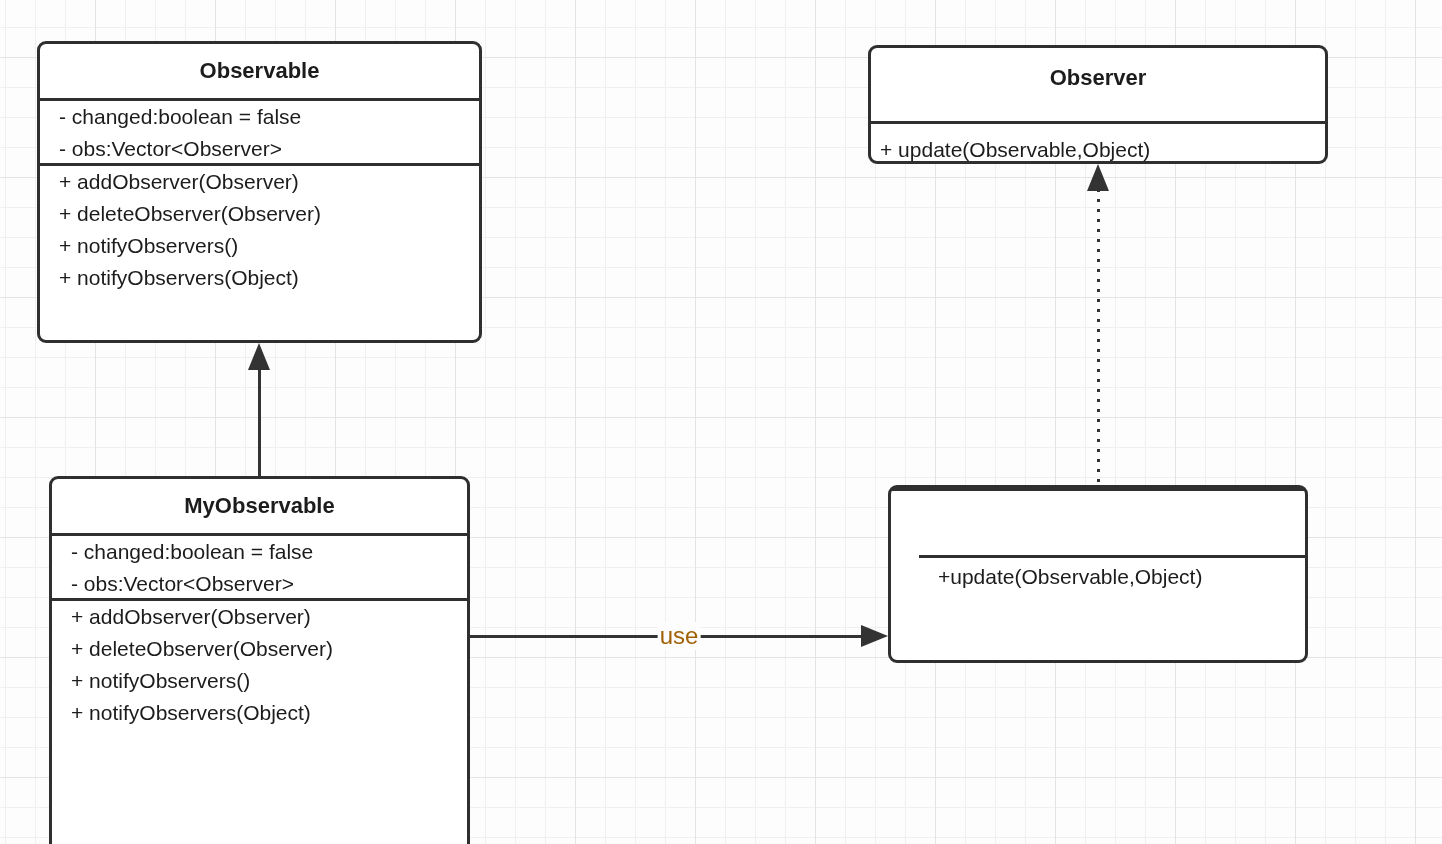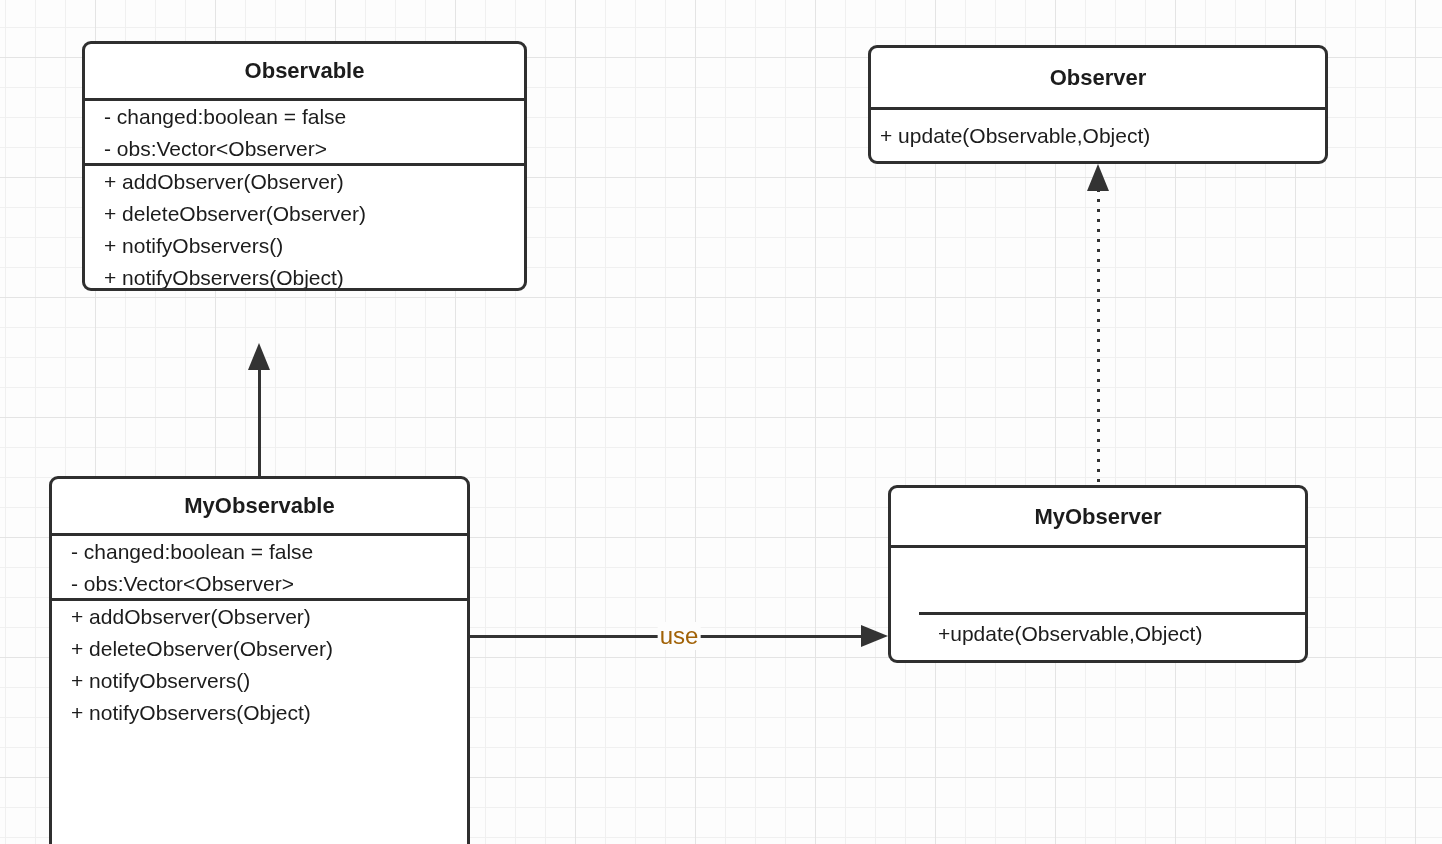--- a/index.html
+++ b/index.html
@@ -89,57 +89,56 @@
     background: #fdfdfd;
     padding: 0 2px;
     white-space: nowrap;
   }
 </style>
 </head>
 <body>
 
 <div class="canvas">
 
-  <div class="uml-box" style="left:37px; top:41px; width:445px; height:250px;margin-left:45px;">
+  <div class="uml-box" style="left:37px; top:41px; width:445px; height:302px;">
     <div class="uml-title" style="line-height:54px; height:54px;">Observable</div>
     <div class="uml-attrs" style="height:62px;">
       <div>- changed:boolean = false</div>
       <div>- obs:Vector&lt;Observer&gt;</div>
     </div>
     <div class="uml-methods grow">
       <div>+ addObserver(Observer)</div>
       <div>+ deleteObserver(Observer)</div>
       <div>+ notifyObservers()</div>
       <div>+ notifyObservers(Object)</div>
     </div>
   </div>
 
   <div class="uml-box" style="left:868px; top:45px; width:460px; height:119px;">
-    <div class="uml-title" style="line-height:59px; height:59px;">Observer</div>
+    <div class="uml-title" style="line-height:59px; height:73px;">Observer</div>
     <div class="uml-methods grow" style="padding-top:10px;padding-left:9px;">
       <div>+ update(Observable,Object)</div>
     </div>
   </div>
 
   <div class="uml-box" style="left:49px; top:476px; width:421px; height:400px;">
     <div class="uml-title" style="line-height:54px; height:54px;">MyObservable</div>
     <div class="uml-attrs" style="height:62px;">
       <div>- changed:boolean = false</div>
       <div>- obs:Vector&lt;Observer&gt;</div>
     </div>
     <div class="uml-methods grow">
       <div>+ addObserver(Observer)</div>
       <div>+ deleteObserver(Observer)</div>
       <div>+ notifyObservers()</div>
       <div>+ notifyObservers(Object)</div>
     </div>
   </div>
 
   <div class="uml-box" style="left:888px; top:485px; width:420px; height:178px;">
-    <div class="uml-title" style="line-height:57px; height:57px;">MyObserver</div>
     <div class="uml-attrs" style="height:64px;"></div>
     <div class="uml-methods grow" style="padding-top:3px;margin-left:28px;">
       <div>+update(Observable,Object)</div>
     </div>
   </div>
 
   <div class="arrow" style="left:248px; top:343px; width:22px; height:133px;">
     <span class="tri-up" style="left:0;"></span>
     <span class="vline-solid" style="left:9.5px; top:25px; height:108px;"></span>
   </div>

